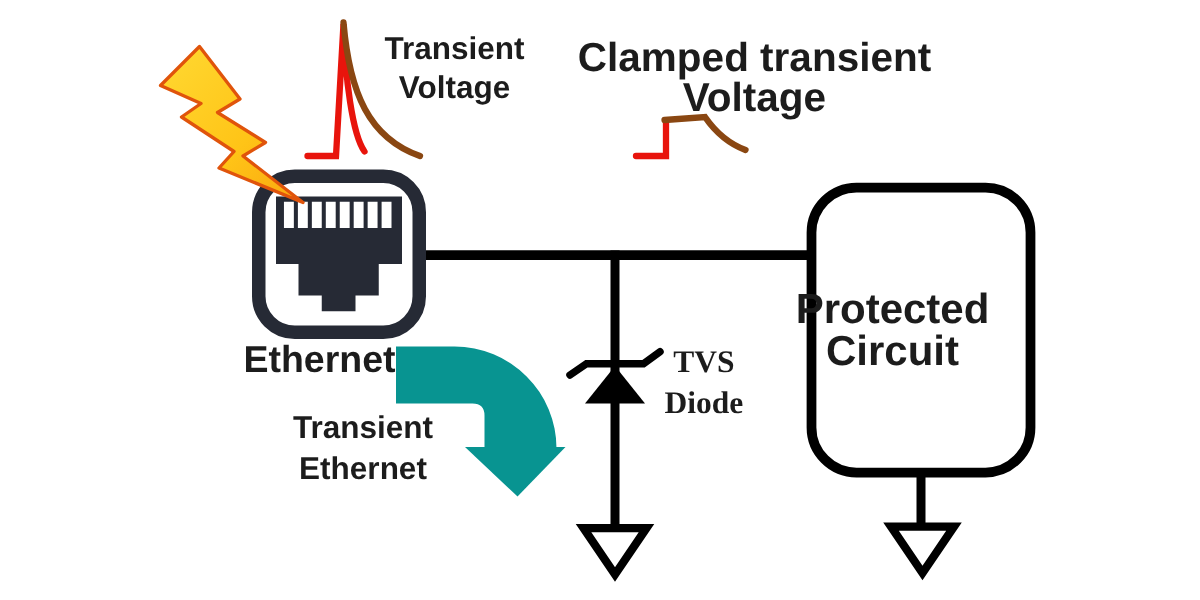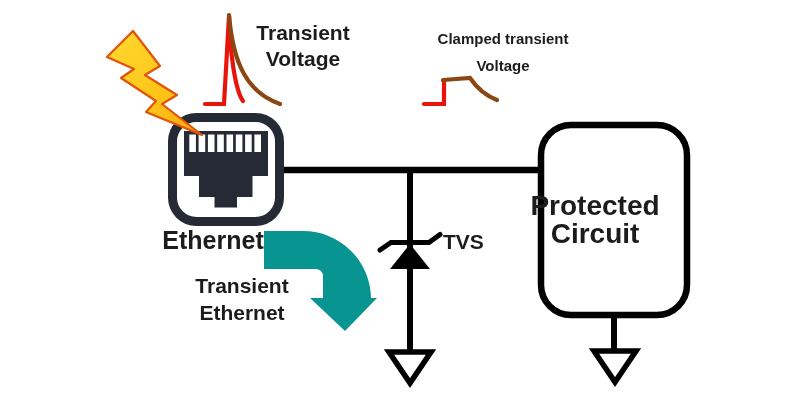--- a/index.html
+++ b/index.html
@@ -8,23 +8,23 @@
     font-family:"Liberation Sans","DejaVu Sans",sans-serif;
     position:relative;
   }
   .stage{position:absolute;left:0;top:0;width:800px;height:336px;}
   svg.gfx{position:absolute;left:0;top:0;}
   .label{
     position:absolute;color:#1c1c1c;font-weight:600;text-align:center;
     transform:translateX(-50%);white-space:nowrap;line-height:26px;font-size:20px;
   }
   .label .ln{display:block;}
-  .label.left-align{transform:none;text-align:center;}
+  .label.left-align{transform:none;text-align:center;font-family:Liberation Serif, serif;}
   #lbl-transient-voltage{left:303px;top:20px;font-size:21px;}
-  #lbl-clamped-voltage{left:503px;top:25px;font-size:15px;line-height:27px;}
+  #lbl-clamped-voltage{left:503px;top:25px;font-size:27px;line-height:27px;}
   #lbl-ethernet{left:213px;top:227px;font-size:25px;}
   #lbl-transient-current{left:242px;top:272px;font-size:21px;line-height:27px;}
   #lbl-tvs{left:443px;top:228px;font-size:21px;line-height:27px;}
   #lbl-protected{left:595px;top:192px;font-size:28px;line-height:28px;}
 </style>
 </head>
 <body>
 
 <div class="stage">
 
@@ -104,20 +104,21 @@
 
   <div class="label" id="lbl-ethernet">Ethernet</div>
 
   <div class="label" id="lbl-transient-current">
     <span class="ln">Transient</span>
     <span class="ln">Ethernet</span>
   </div>
 
   <div class="label left-align" id="lbl-tvs">
     <span class="ln">TVS</span>
+    <span class="ln">Diode</span>
   </div>
 
   <div class="label" id="lbl-protected">
     <span class="ln">Protected</span>
     <span class="ln">Circuit</span>
   </div>
 
 </div>
 
 </body></html>

